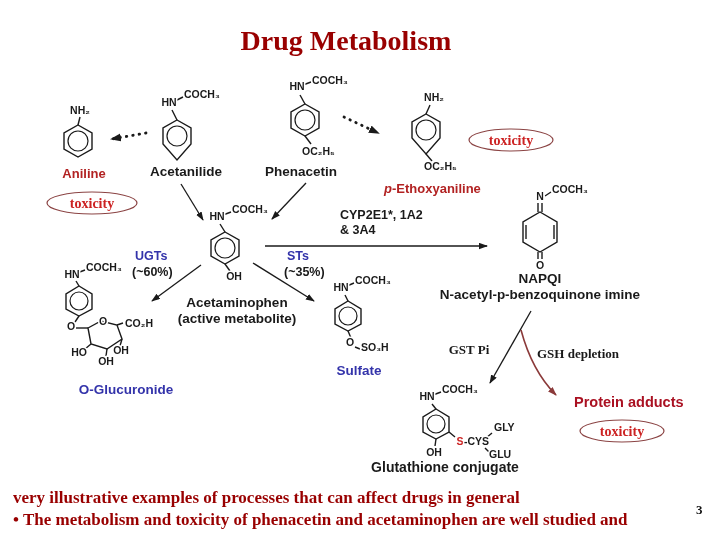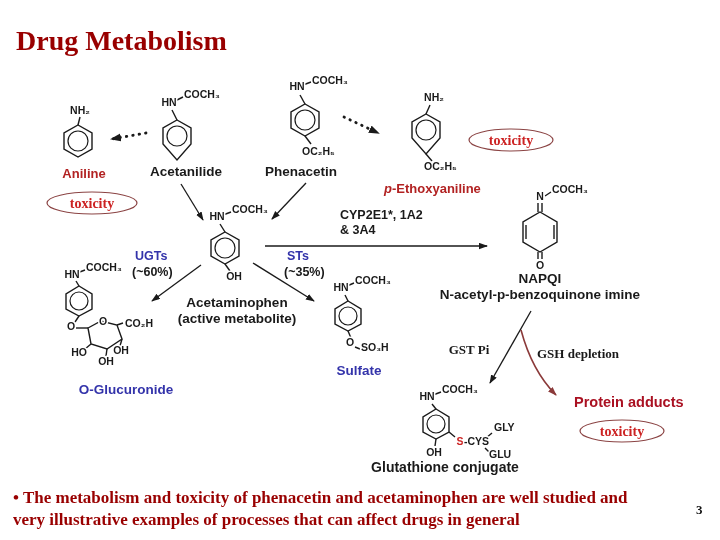--- a/index.html
+++ b/index.html
@@ -1,18 +1,18 @@
 <!DOCTYPE html>
 <html style="--dark_red: #990000; --red_label: #b22222; --toxicity_red: #cc2222; --oval_stroke: #8b4444; --blue: #3333aa; --ink: #1a1a1a; --maroon: #8b3a3a; --adduct_red: #aa1122;"><head>
 <meta charset="utf-8">
 <style>
   html,body{margin:0;padding:0;background:#e8e8e8;}
   .slide{position:relative;width:720px;height:540px;background:#ffffff;overflow:hidden;
          font-family:"Liberation Sans","DejaVu Sans",sans-serif;}
-  .title{position:absolute;top:25px;left:16px;width:676px;text-align:left;
+  .title{position:absolute;top:25px;left:8px;width:676px;text-align:center;
          font-family:"Liberation Serif","DejaVu Serif",serif;font-weight:bold;
          font-size:28px;color:var(--dark_red);}
   .bullets{position:absolute;left:13px;top:487px;width:700px;
            font-family:"Liberation Serif","DejaVu Serif",serif;font-weight:bold;
            font-size:17px;line-height:1.3;color:var(--dark_red);}
   .pagenum{position:absolute;left:696px;top:502px;
            font-family:"Liberation Serif","DejaVu Serif",serif;font-weight:bold;
            font-size:13px;color:#111;}
   svg{position:absolute;top:0;left:0;}
   svg text{font-family:"Liberation Sans","DejaVu Sans",sans-serif;fill:var(--ink);}
@@ -221,19 +221,19 @@
       <text class="atom mid" x="434" y="456">OH</text>
       <text class="atom mid red-atom" x="460" y="445">S</text>
       <text class="atom" x="464" y="445">-CYS</text>
       <text class="atom" x="494" y="431">GLY</text>
       <text class="atom" x="489" y="458">GLU</text>
     </g>
     <text class="mol-name mid" x="445" y="472" style="font-size:14px">Glutathione conjugate</text>
   </svg>
 
   <div class="bullets">
+    <div>very illustrative examples of processes that can affect drugs in general</div>
     <div>• The metabolism and toxicity of phenacetin and acetaminophen are well studied and</div>
-    <div>very illustrative examples of processes that can affect drugs in general</div>
   </div>
 
   <div class="pagenum">3</div>
 
 </div>
 
 </body></html>

